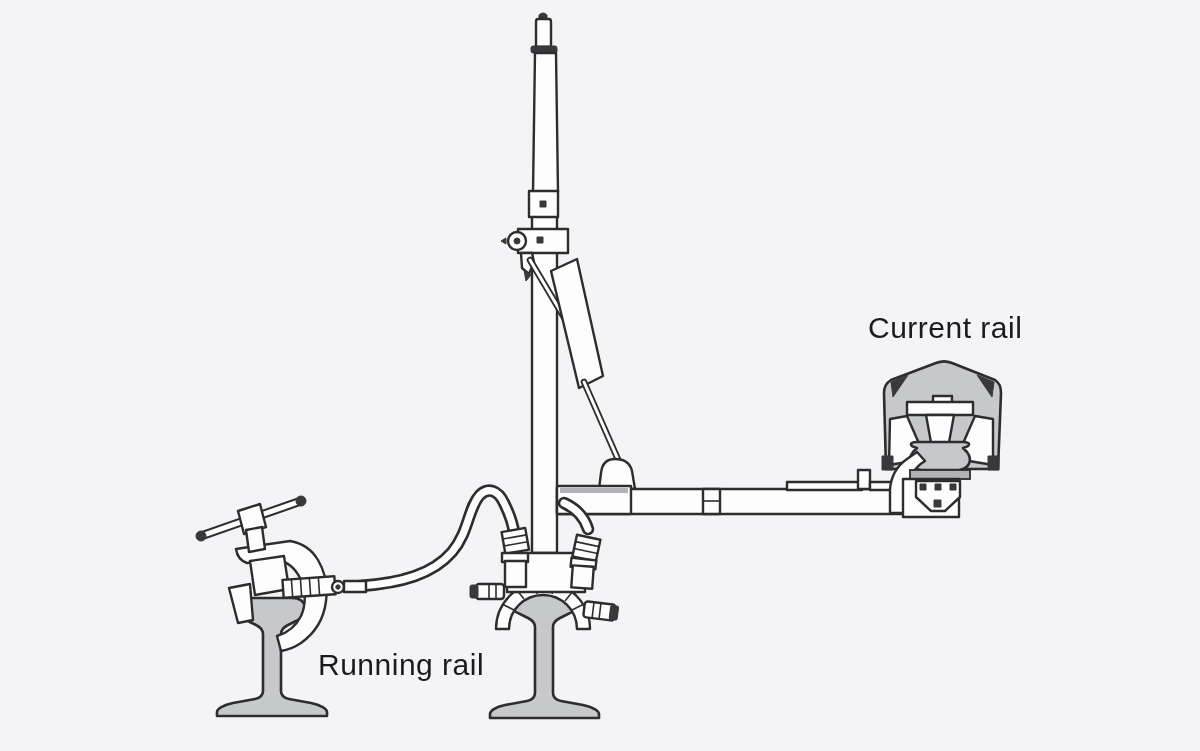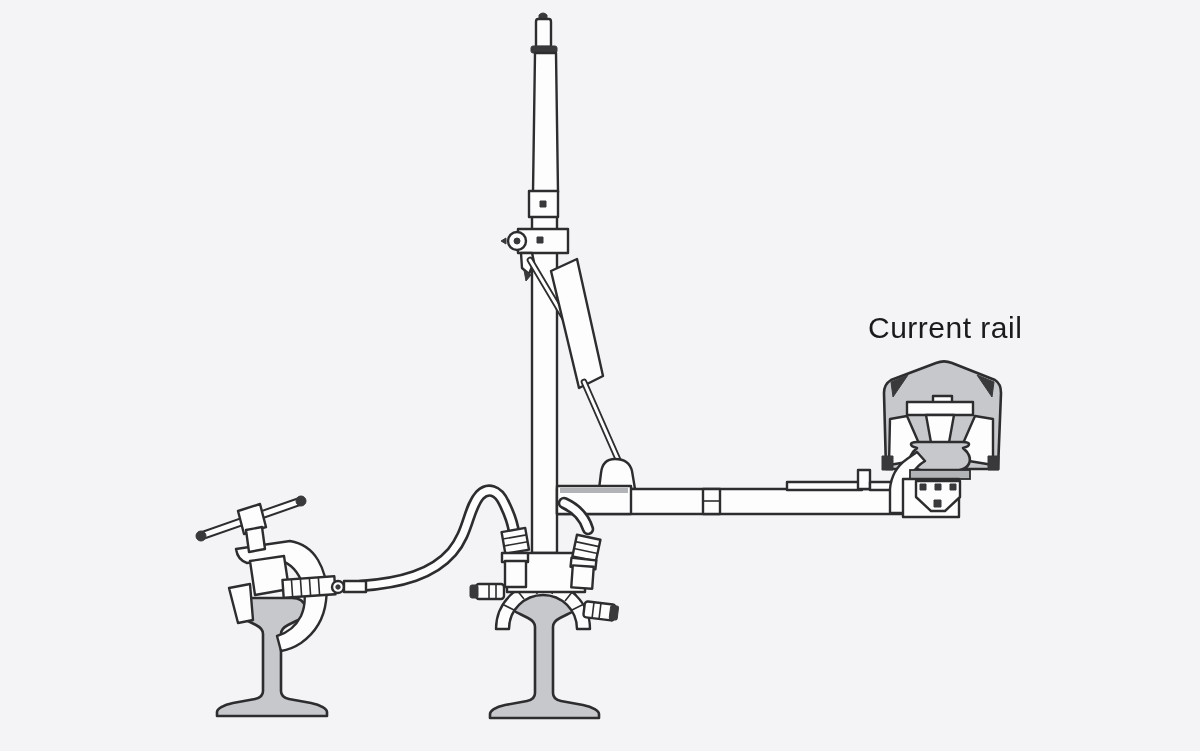--- a/index.html
+++ b/index.html
@@ -152,13 +152,14 @@
       <path class="bo" d="M 201 536 L 301 501"></path>
       <path class="bi" d="M 201 536 L 301 501"></path>
       <circle class="d" cx="201" cy="536" r="5"></circle>
       <circle class="d" cx="301" cy="501" r="5"></circle>
       <polygon class="w" points="238,511 260,504 266,527 244,534"></polygon>
       <polygon class="w" points="246,530 262,527 265,549 249,552"></polygon>
     </g>
   </svg>
 
   <div class="diagram-label label-current">Current rail</div>
+  <div class="diagram-label label-running">Running rail</div>
 </div>
 
 </body></html>

